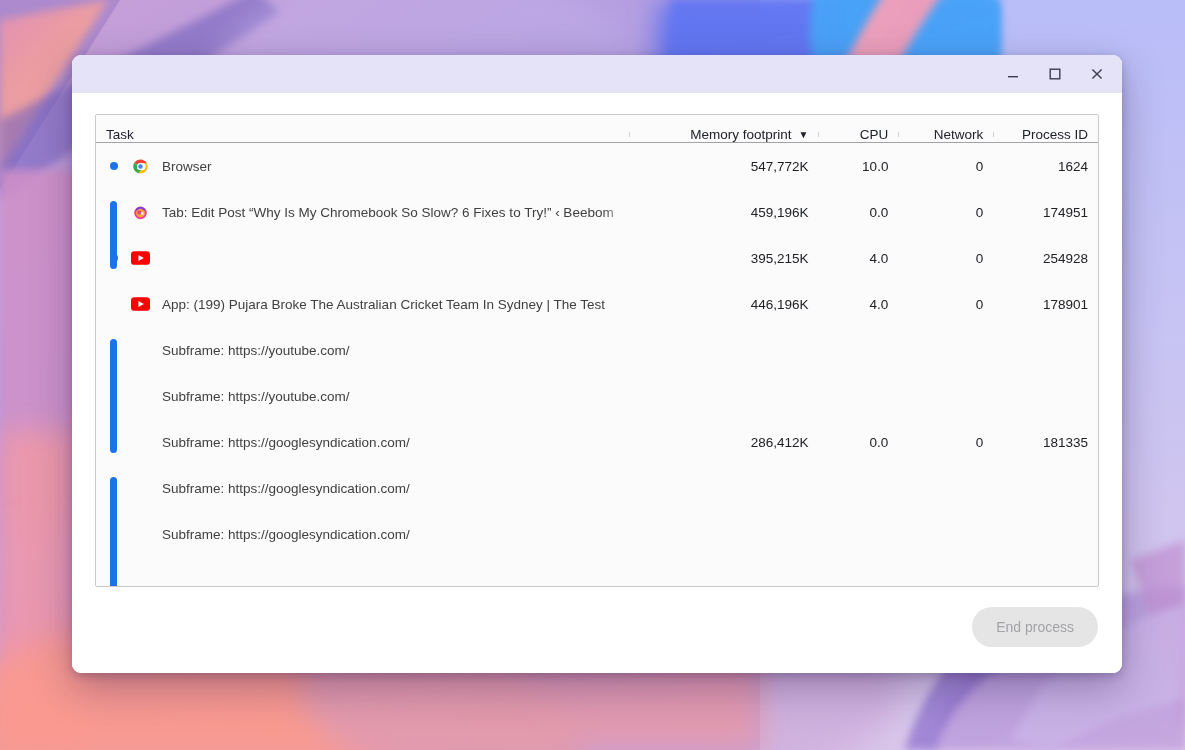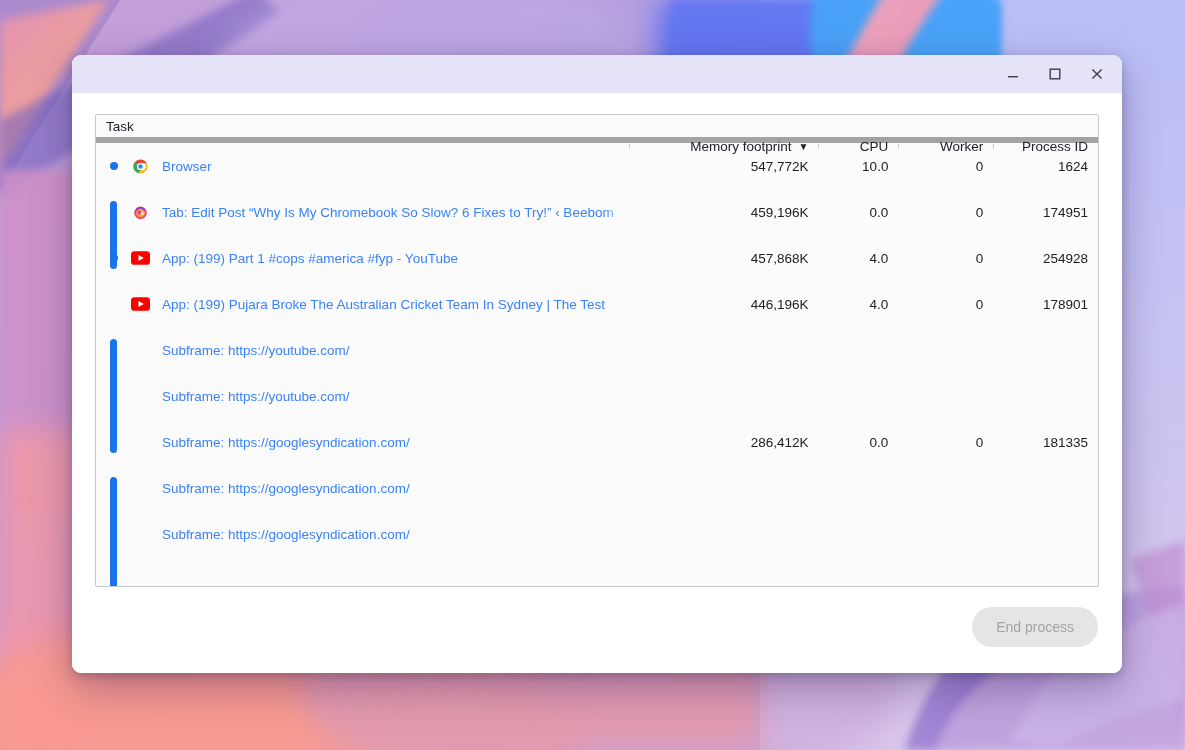--- a/index.html
+++ b/index.html
@@ -74,23 +74,23 @@
     overflow: hidden;
     background: #fbfbfc;
     display: flex;
     flex-direction: column;
   }
 
   #thead {
     display: flex;
     height: 28px;
     flex: none;
-    border-bottom: 6px solid #a3a3a3;
+    border-bottom: 1px solid #a3a3a3;
     background: #fbfbfc;
-    align-items: center;
+    align-items: flex-end;
   }
   .th {
     display: flex;
     align-items: center;
     font-size: 13.5px;
     color: #20222a;
     position: relative;
     padding: 0 10px;
     white-space: nowrap;
   }
@@ -168,21 +168,21 @@
     flex: none;
     display: flex;
     align-items: center;
     justify-content: center;
     margin-right: 12px;
   }
   .favicon.empty { width: 20px; }
 
   .task-text {
     font-size: 13.5px;
-    color: #3b82f6;
+    color: #404040;
     white-space: nowrap;
     overflow: hidden;
     -webkit-mask-image: linear-gradient(to right, #000 0, #000 calc(100% - 26px), transparent 100%);
     mask-image: linear-gradient(to right, #000 0, #000 calc(100% - 26px), transparent 100%);
     padding-right: 4px;
     flex: 1;
     min-width: 0;
   }
 
   .cell-num {
@@ -331,21 +331,21 @@
             <span>Task</span>
           </div>
           <div class="th th-mem num">
             <span>Memory footprint</span>
             <span class="sort-arrow">▼</span>
           </div>
           <div class="th th-cpu num">
             <span>CPU</span>
           </div>
           <div class="th th-net num">
-            <span>Worker</span>
+            <span>Network</span>
           </div>
           <div class="th th-pid num">
             <span>Process ID</span>
           </div>
         </div>
 
         <div id="tbody">
             <div class="row">
               <div class="cell-task">
                 <div class="gutter">
@@ -390,23 +390,22 @@
               <div class="cell-task">
                 <div class="gutter">
                   <div class="dot"></div>
                 </div>
                 <div class="favicon">
                   <svg width="19" height="14" viewBox="0 0 28 20">
       <rect x="0" y="0" width="28" height="20" rx="5" fill="#f00"></rect>
       <path d="M11 5.6 L19 10 L11 14.4 Z" fill="#fff"></path>
     </svg>
                 </div>
-                <div class="task-text">App: (199) Part 1 #cops #america #fyp - YouTube</div>
-              </div>
-              <div class="cell-num c-mem">457,868K</div>
+              </div>
+              <div class="cell-num c-mem">395,215K</div>
               <div class="cell-num c-cpu">4.0</div>
               <div class="cell-num c-net">0</div>
               <div class="cell-num c-pid">254928</div>
             </div>
             <div class="row">
               <div class="cell-task">
                 <div class="gutter"></div>
                 <div class="favicon">
                   <svg width="19" height="14" viewBox="0 0 28 20">
       <rect x="0" y="0" width="28" height="20" rx="5" fill="#f00"></rect>

